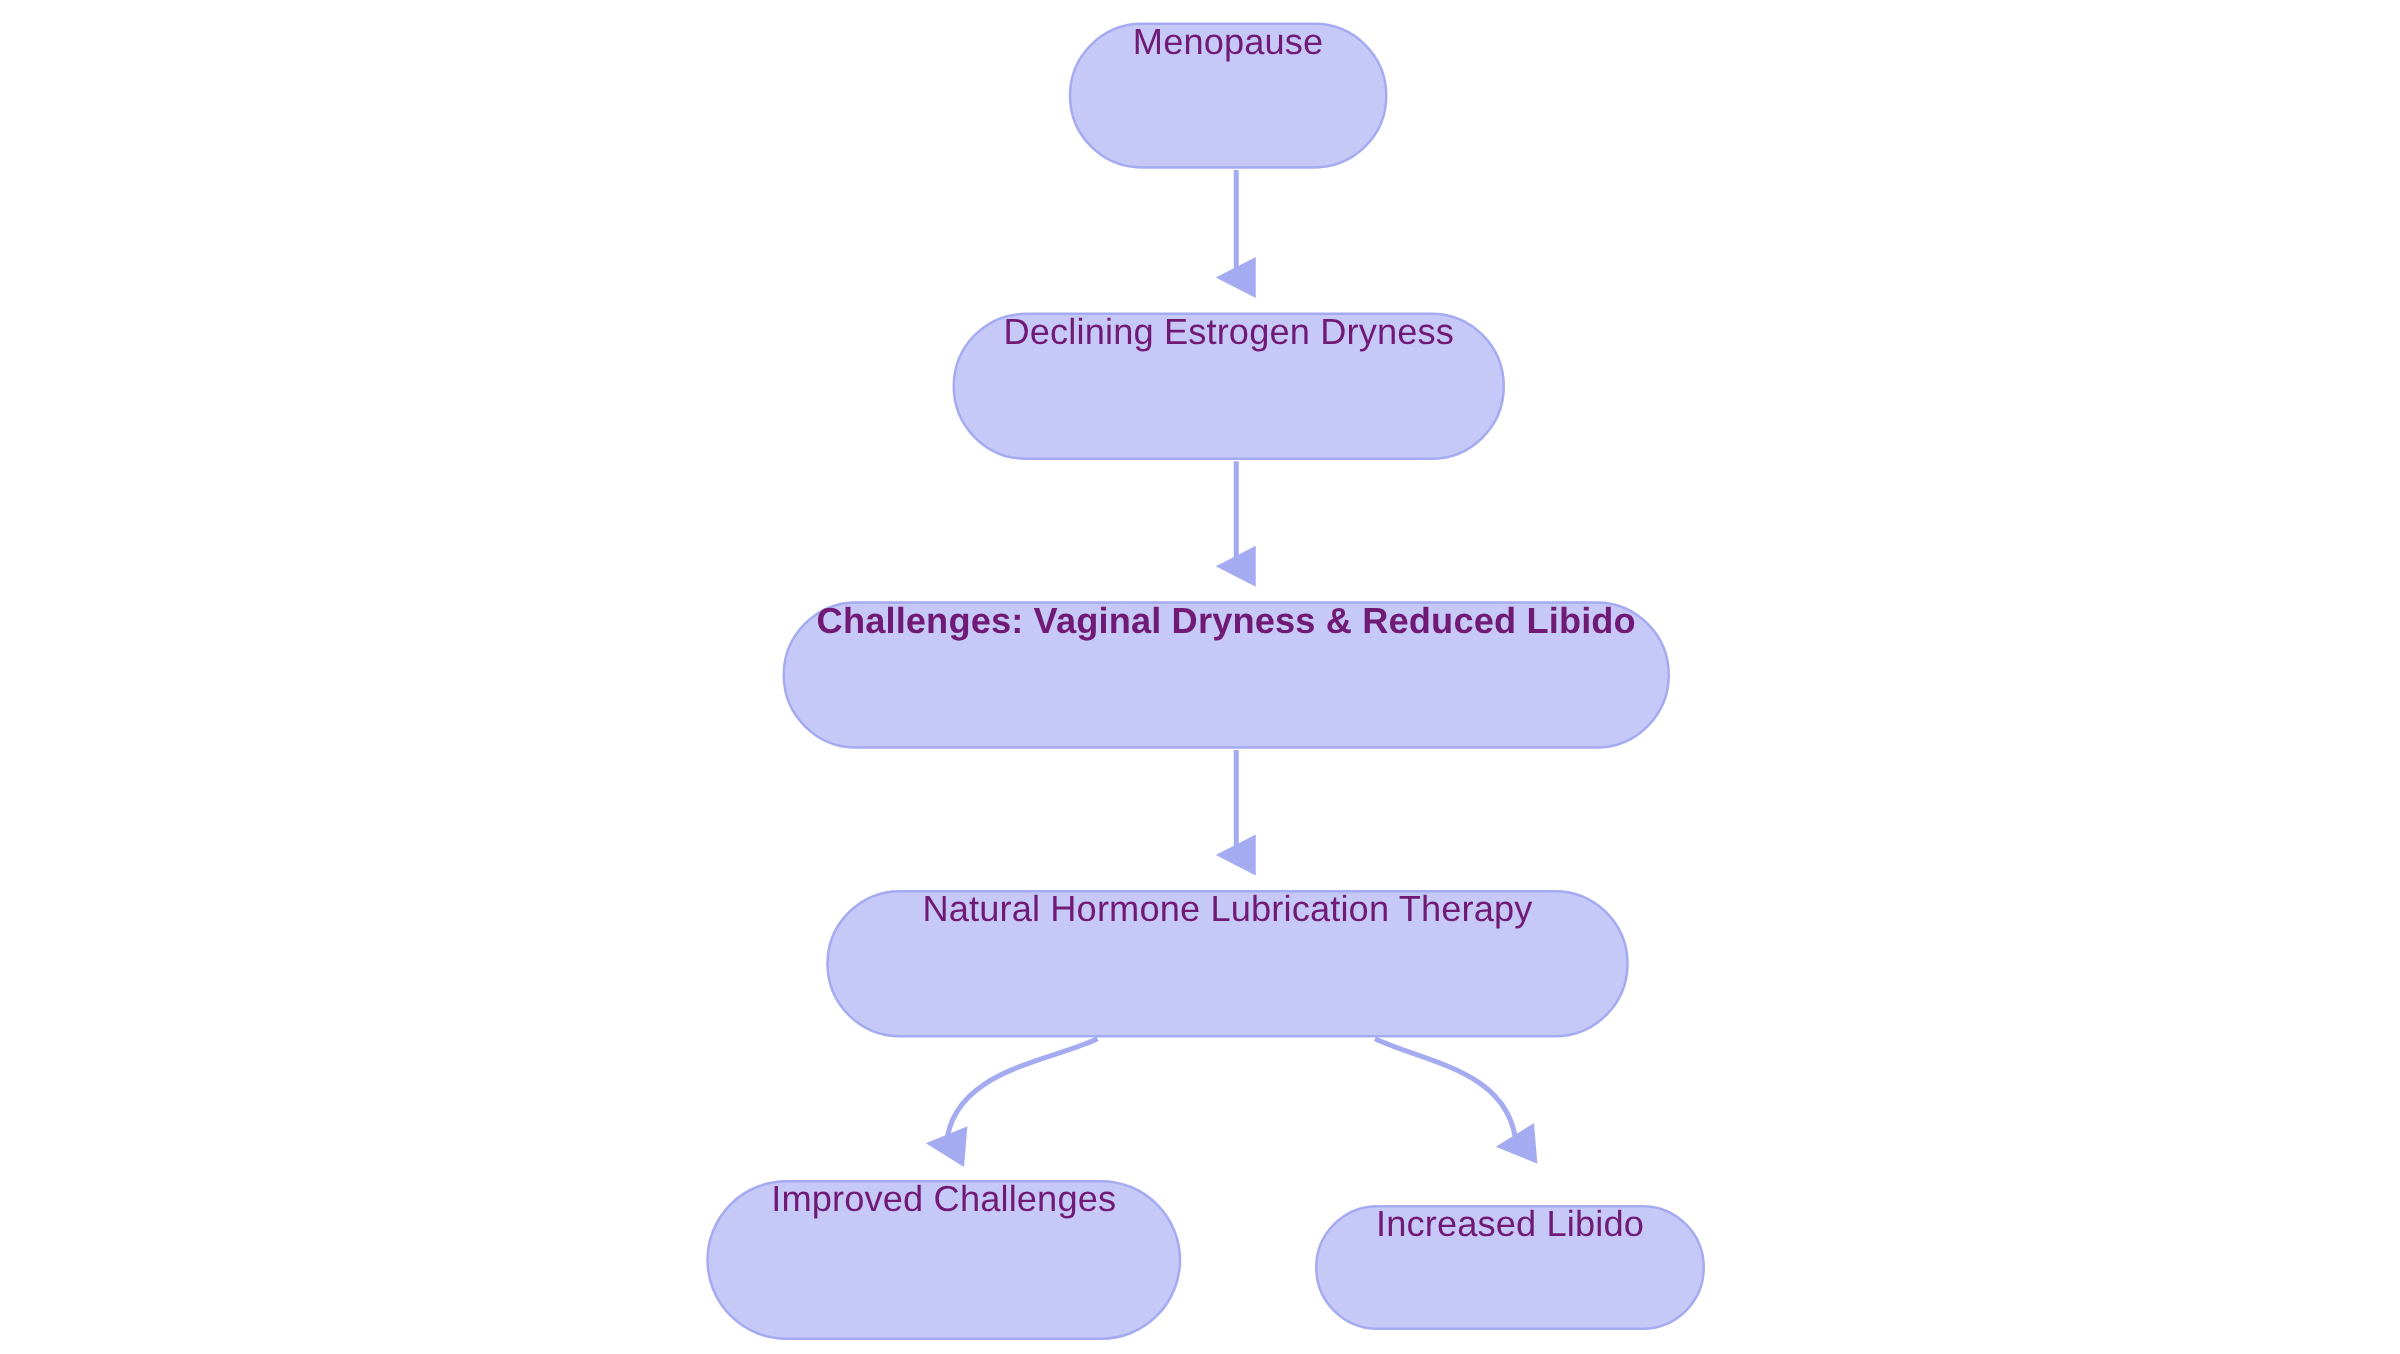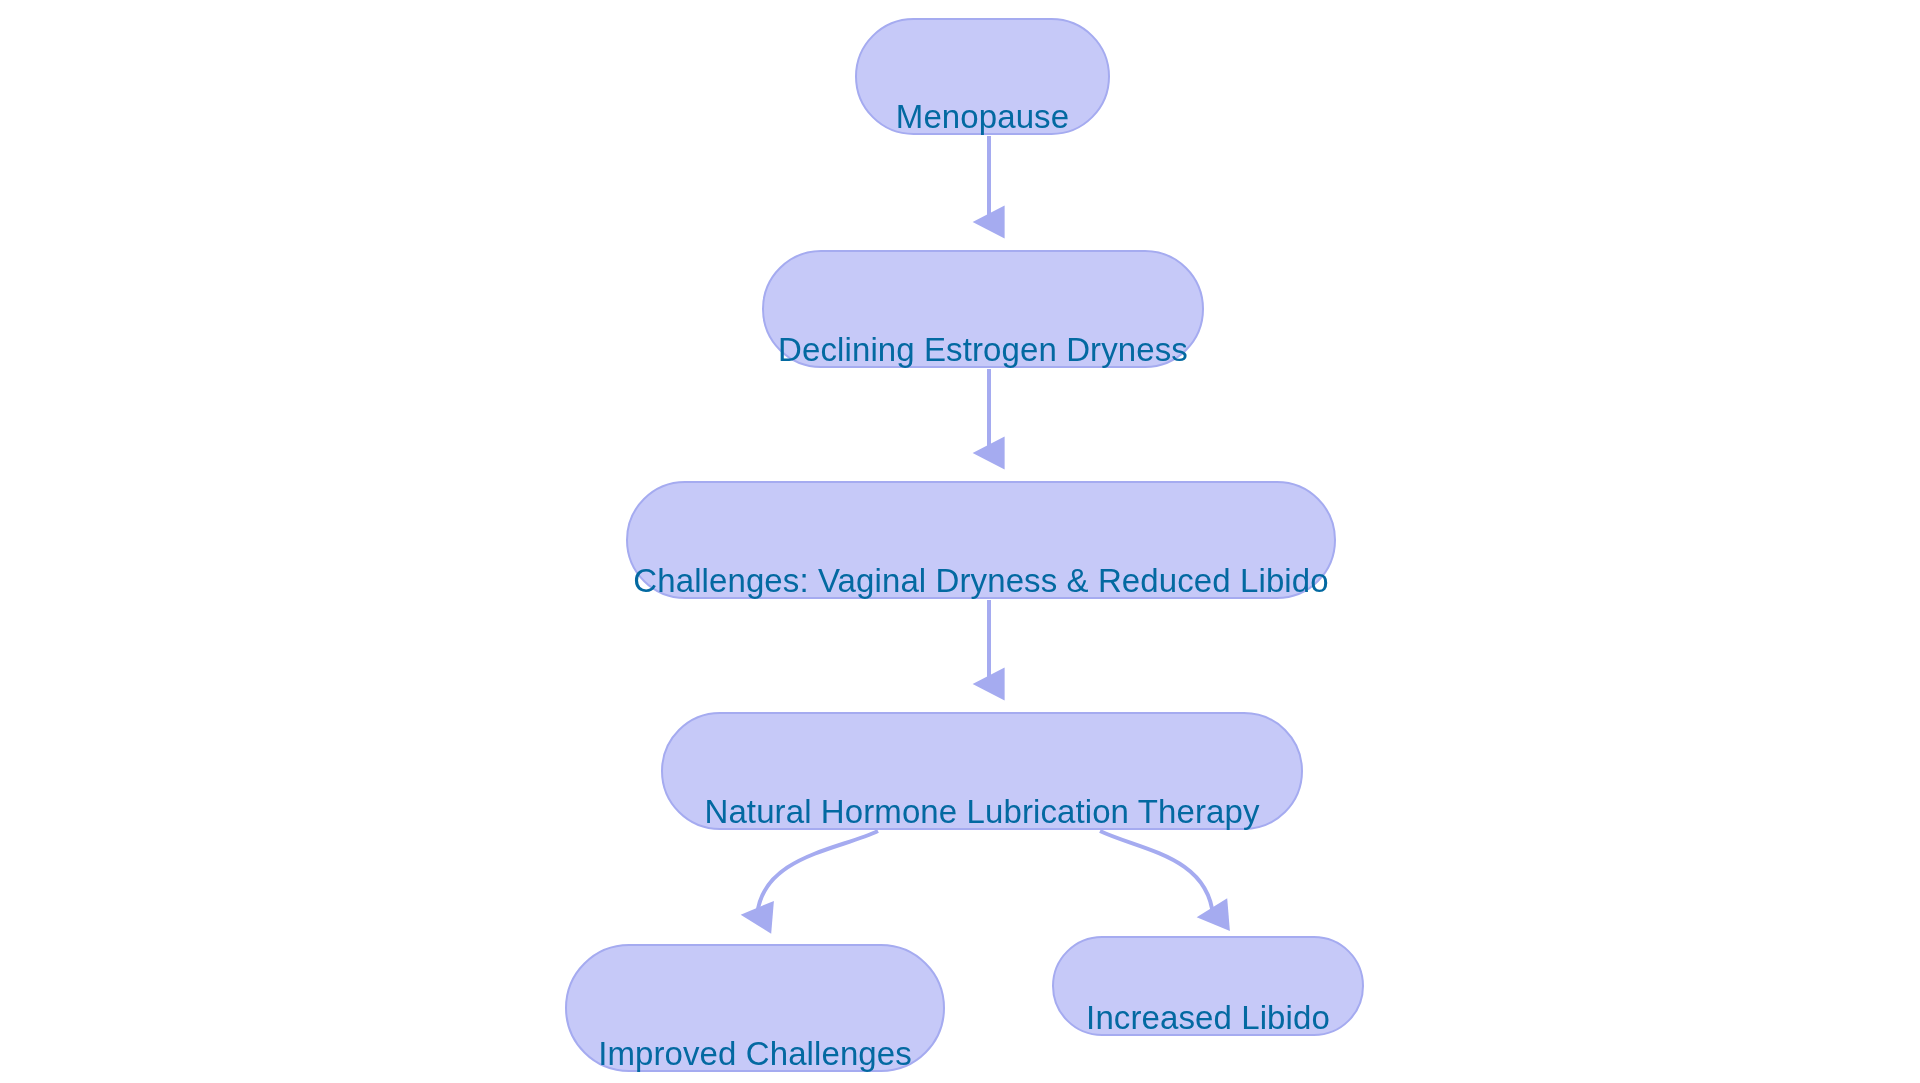--- a/index.html
+++ b/index.html
@@ -27,24 +27,24 @@
     height: 1083px;
     pointer-events: none;
   }
   .node {
     position: absolute;
     box-sizing: border-box;
     background: #c6c9f8;
     border: 2px solid #a5abf0;
     border-radius: 999px;
     display: flex;
-    align-items: flex-end;
+    align-items: flex-start;
     justify-content: center;
-    color: #0369a1;
-    font-size: 33px;
+    color: #701a75;
+    font-size: 29px;
     font-weight: 400;
     letter-spacing: 0.1px;
     white-space: nowrap;
   }
   .node-label {
     display: block;
     line-height: 1;
   }
 </style>
 </head>
@@ -71,29 +71,29 @@
   </svg>
 
   <div class="node" style="left:855px; top:18px; width:255px; height:117px;">
     <span class="node-label">Menopause</span>
   </div>
 
   <div class="node" style="left:762px; top:250px; width:442px; height:118px;">
     <span class="node-label">Declining Estrogen Dryness</span>
   </div>
 
-  <div class="node" style="left:626px; top:481px; width:710px; height:118px;">
+  <div class="node" style="left:626px; top:481px; width:710px; height:118px;font-weight:bold;">
     <span class="node-label">Challenges: Vaginal Dryness &amp; Reduced Libido</span>
   </div>
 
   <div class="node" style="left:661px; top:712px; width:642px; height:118px;">
     <span class="node-label">Natural Hormone Lubrication Therapy</span>
   </div>
 
   <div class="node" style="left:565px; top:944px; width:380px; height:128px;">
     <span class="node-label">Improved Challenges</span>
   </div>
 
-  <div class="node" style="left:1052px; top:936px; width:312px; height:100px;">
+  <div class="node" style="left:1052px; top:964px; width:312px; height:100px;">
     <span class="node-label">Increased Libido</span>
   </div>
 
 </div>
 
 </body></html>

